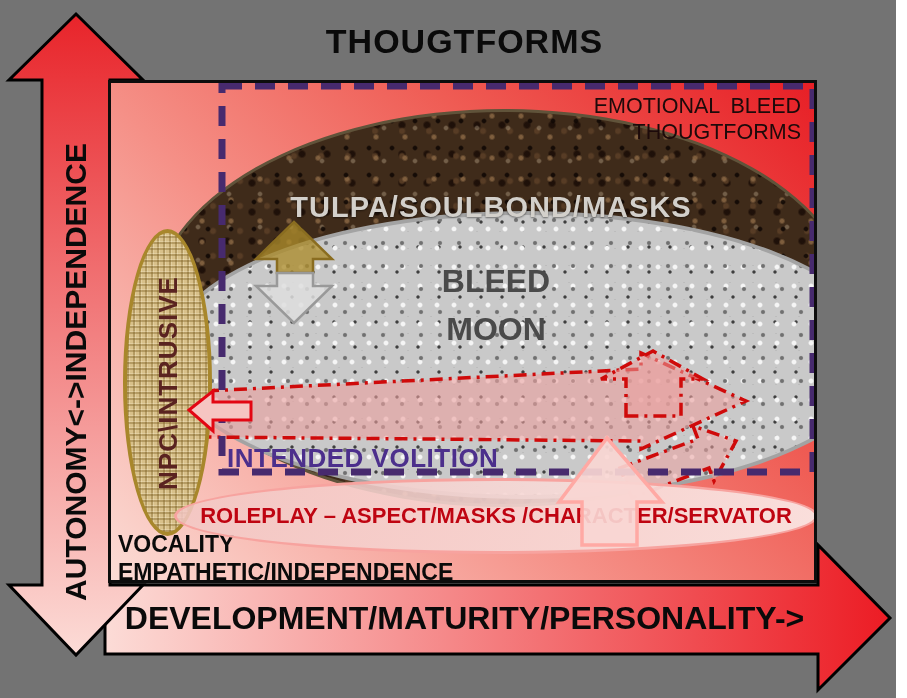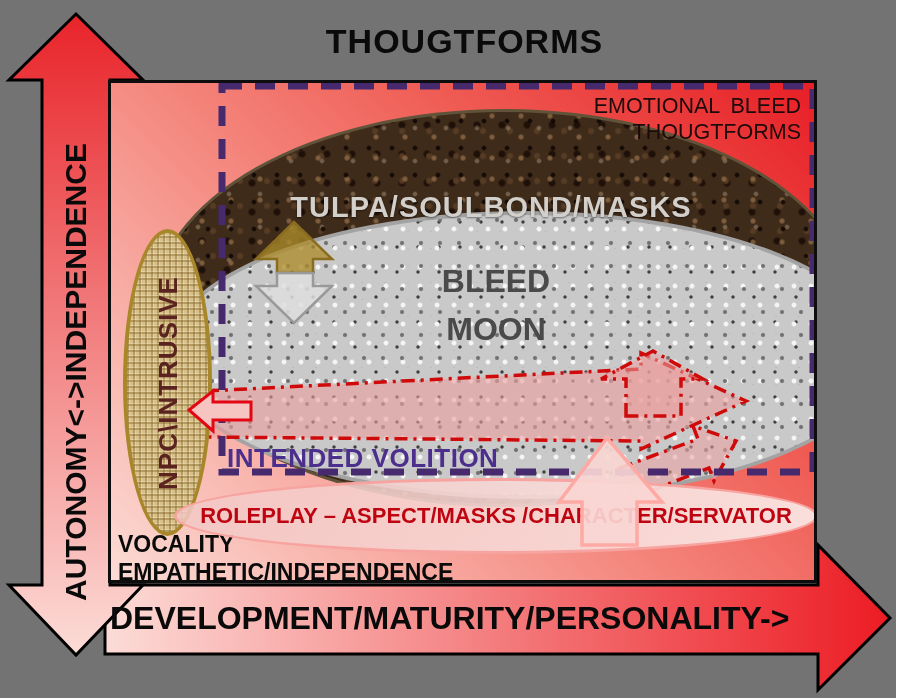--- a/index.html
+++ b/index.html
@@ -43,21 +43,21 @@
          background:linear-gradient(90deg, rgba(243,199,196,.85), rgba(250,229,226,.95));
          display:flex;align-items:center;justify-content:center;}
   .roleplay-label{font-size:22px;font-weight:bold;color:#bf0411;white-space:nowrap;}
   .tulpa-label{left:150px;top:108px;width:460px;text-align:center;font-size:29px;font-weight:bold;
          color:#d3d0cb;letter-spacing:1px;text-shadow:0 1px 2px rgba(0,0,0,.45);}
   .inner-line{left:175px;width:420px;text-align:center;font-size:32px;font-weight:bold;color:#4a4a4a;}
   .emotional{left:390px;top:10px;width:300px;text-align:right;font-size:21.5px;font-weight:normal;
          color:#1d0a0a;line-height:26px;word-spacing:5px;}
   .vocality{left:7px;top:447px;font-size:23px;font-weight:bold;color:#0a0a0a;line-height:28px;}
   .volition{left:116px;top:344px;font-size:26px;font-weight:bold;color:#4c2f8c;letter-spacing:.5px;margin-top:16px;}
-  .dev-label{left:110px;top:598px;width:709px;line-height:40px;
+  .dev-label{left:110px;top:598px;width:709px;line-height:40px;text-align:center;
          font-size:32px;font-weight:bold;color:#0a0a0a;}
   .auto-label{left:-184px;top:352px;width:520px;height:40px;line-height:40px;text-align:center;
          transform:rotate(-90deg);font-size:30px;font-weight:bold;color:#0a0a0a;}
 </style>
 </head>
 <body>
 
 <div class="stage">
 
   <svg class="axes-svg" width="907" height="698" viewBox="0 0 907 698">

